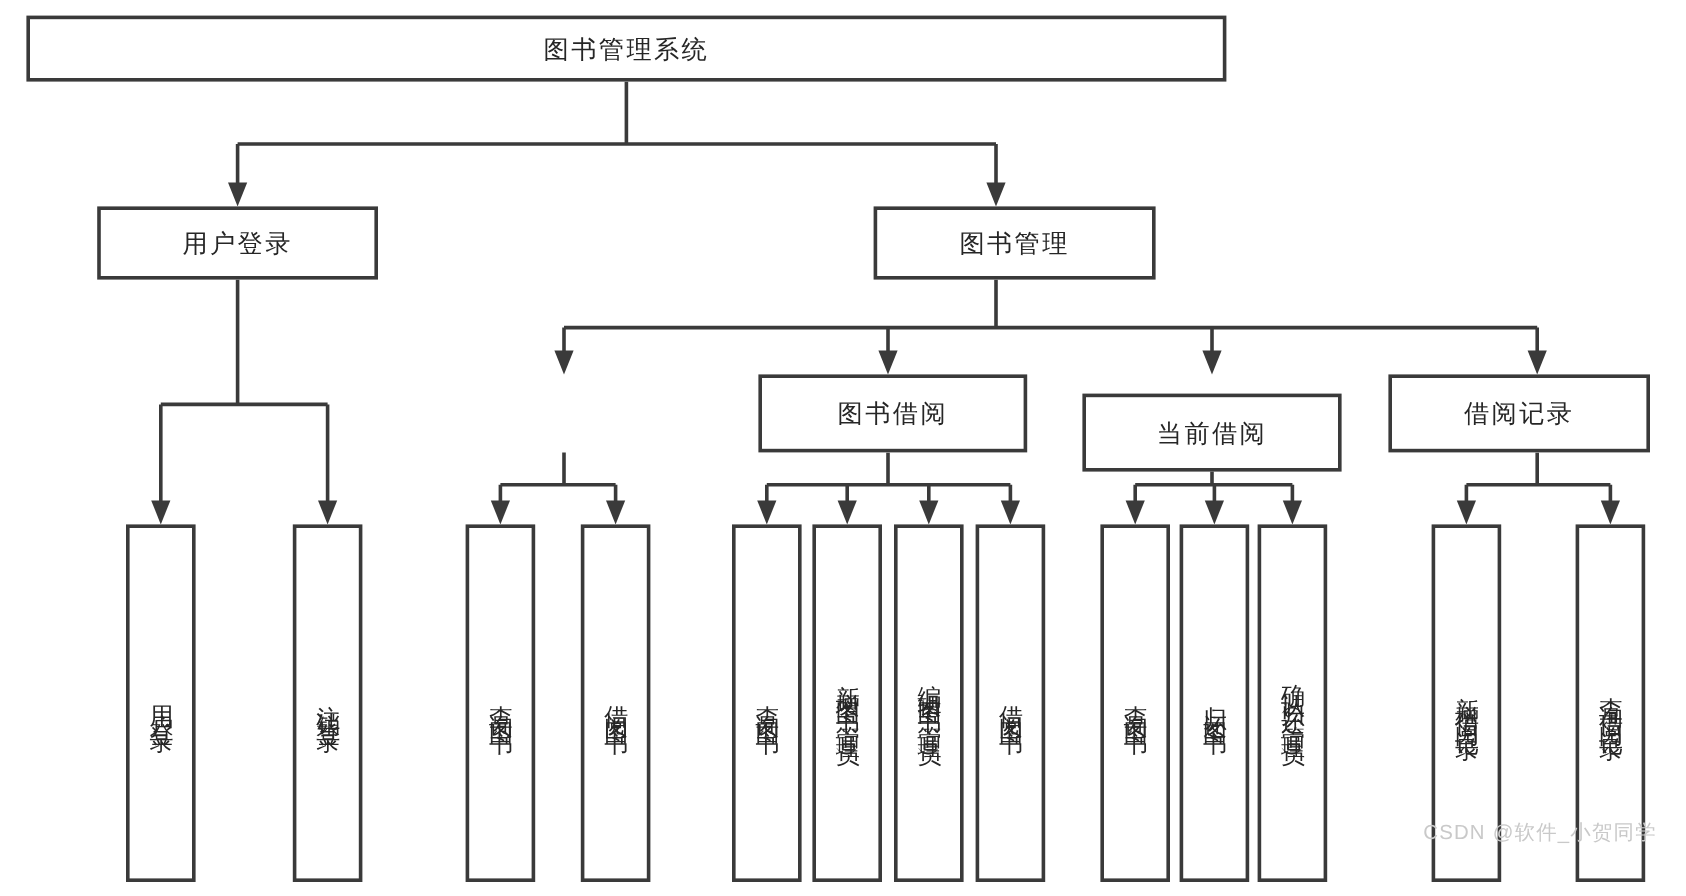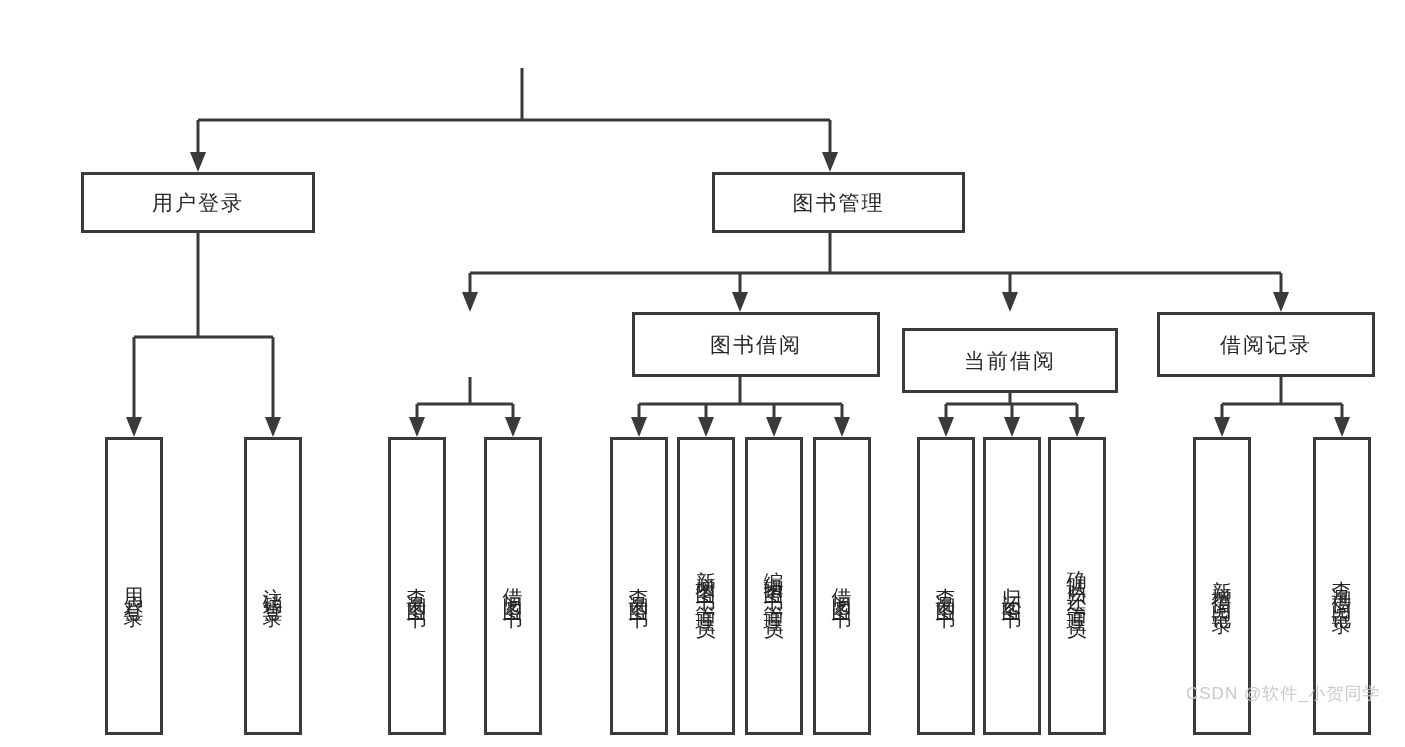--- a/index.html
+++ b/index.html
@@ -66,29 +66,32 @@
     <path d="M1010 377 V404 M946 404 H1077 M946 404 V419 M1012 404 V419 M1077 404 V419"></path>
     <polygon points="938,417 954,417 946,437"></polygon>
     <polygon points="1004,417 1020,417 1012,437"></polygon>
     <polygon points="1069,417 1085,417 1077,437"></polygon>
 
     <path d="M1281 377 V404 M1222 404 H1342 M1222 404 V419 M1342 404 V419"></path>
     <polygon points="1214,417 1230,417 1222,437"></polygon>
     <polygon points="1334,417 1350,417 1342,437"></polygon>
   </svg>
 
+  <div class="node" style="left:22px;top:13px;width:1000px;height:55px">
+    <span class="lbl">图书管理系统</span>
+  </div>
 
   <div class="node" style="left:81px;top:172px;width:234px;height:61px">
     <span class="lbl">用户登录</span>
   </div>
-  <div class="node" style="left:712px;top:172px;width:253px;height:61px">
+  <div class="node" style="left:728px;top:172px;width:235px;height:61px">
     <span class="lbl">图书管理</span>
   </div>
 
-  <div class="node" style="left:632px;top:312px;width:248px;height:65px">
+  <div class="node" style="left:632px;top:312px;width:224px;height:65px">
     <span class="lbl">图书借阅</span>
   </div>
   <div class="node" style="left:902px;top:328px;width:216px;height:65px">
     <span class="lbl">当前借阅</span>
   </div>
   <div class="node" style="left:1157px;top:312px;width:218px;height:65px">
     <span class="lbl">借阅记录</span>
   </div>
 
   <div class="node" style="left:105px;top:437px;width:58px;height:298px">

